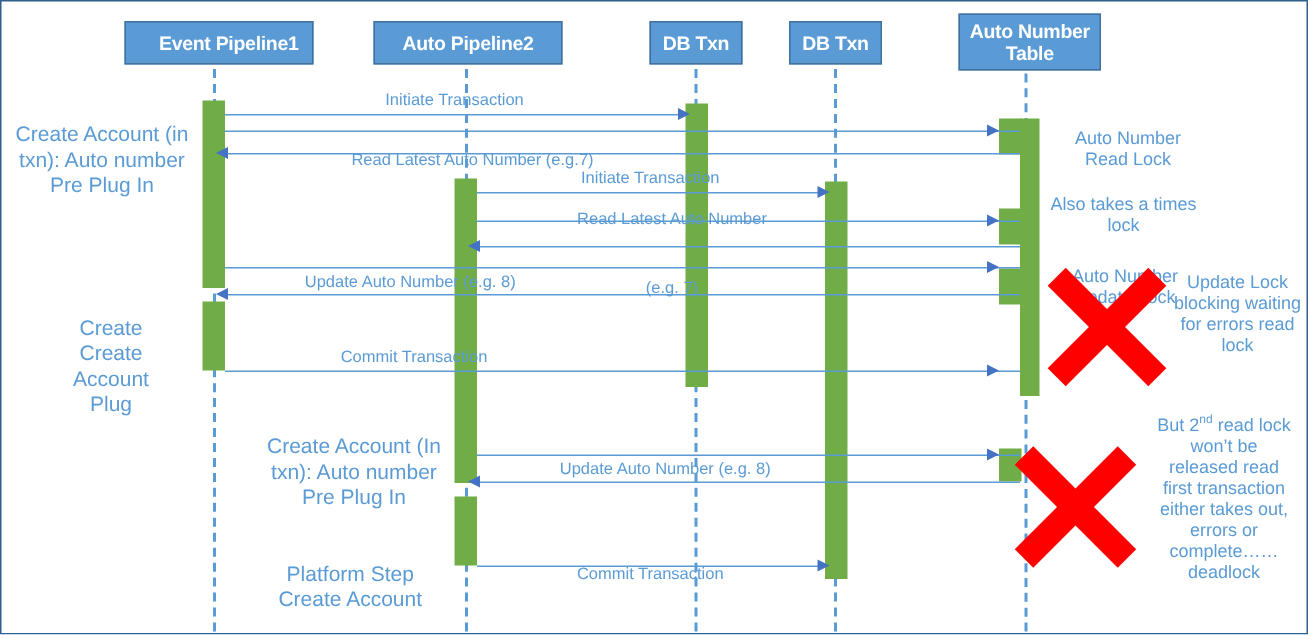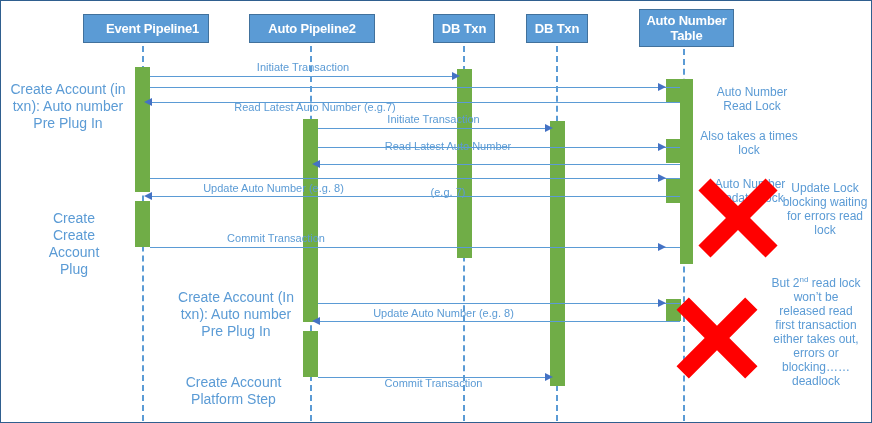--- a/index.html
+++ b/index.html
@@ -197,22 +197,22 @@
     <div>Plug</div>
   </div>
 
   <div class="stage-label" style="left:170px; top:288px; width:130px;">
     <div>Create Account (In</div>
     <div>txn): Auto number</div>
     <div>Pre Plug In</div>
   </div>
 
   <div class="stage-label" style="left:165px; top:373px; width:135px;">
+    <div>Platform Step</div>
     <div>Create Account</div>
-    <div>Platform Step</div>
   </div>
 
   <div class="note" style="left:692px; top:84px; width:118px;">
     <div>Auto Number</div>
     <div>Read Lock</div>
   </div>
 
   <div class="note" style="left:686px; top:128px; width:124px;">
     <div>Also takes a times</div>
     <div>lock</div>
@@ -230,21 +230,21 @@
     <div>lock</div>
   </div>
 
   <div class="note" style="left:760px; top:272px; width:110px;">
     <div><span>But 2</span><sup>nd</sup><span> read lock</span></div>
     <div>won’t be</div>
     <div>released read</div>
     <div>first transaction</div>
     <div>either takes out,</div>
     <div>errors or</div>
-    <div>blocking……</div>
+    <div>complete……</div>
     <div>deadlock</div>
   </div>
 
   <div class="redx" style="left:694px; top:174px; width:86px; height:86px;">
     <svg width="86" height="86" viewBox="0 0 100 100">
       <polygon points="18,4 50,36 82,4 96,18 64,50 96,82 82,96 50,64 18,96 4,82 36,50 4,18" fill="#FF0000"></polygon>
     </svg>
   </div>
 
   <div class="redx" style="left:672px; top:293px; width:88px; height:88px;">

